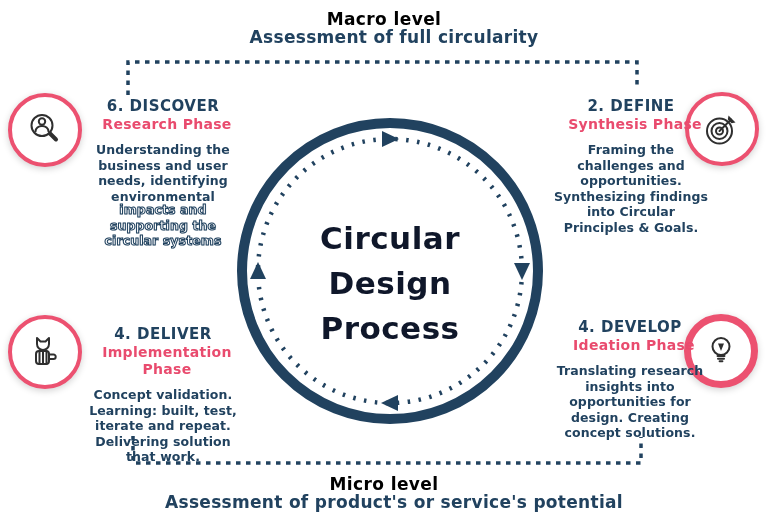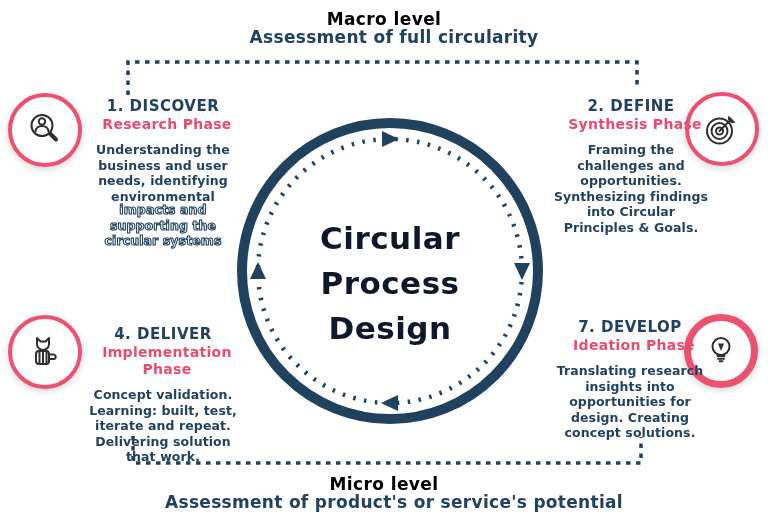--- a/index.html
+++ b/index.html
@@ -58,22 +58,22 @@
     <div class="level-sub">Assessment of full circularity</div>
   </div>
 
   <div class="level-block" style="top:475px;">
     <div class="level-title">Micro level</div>
     <div class="level-sub">Assessment of product's or service's potential</div>
   </div>
 
   <div class="center-text">
     <span>Circular</span>
+    <span>Design</span>
     <span>Process</span>
-    <span>Design</span>
   </div>
 
   <div class="icon-circle" style="left:8px;top:93px;">
     <svg class="icon" width="40" height="40" viewBox="0 0 40 40">
       <g fill="none" stroke="#2f2f2f" stroke-width="2" stroke-linecap="round" stroke-linejoin="round">
         <circle cx="17" cy="15.5" r="10.5"></circle>
         <circle cx="17" cy="11.5" r="3.2"></circle>
         <path d="M10.5,21.5 a6.5,5.5 0 0 1 13,0"></path>
         <path d="M25,23.5 L31,29.5" stroke-width="4"></path>
       </g>
@@ -107,34 +107,34 @@
     <svg class="icon" width="40" height="40" viewBox="0 0 40 40">
       <g fill="none" stroke="#2f2f2f" stroke-width="2" stroke-linecap="round" stroke-linejoin="round">
         <circle cx="20" cy="15.5" r="8.5"></circle>
         <path d="M16.5,25 h7 M17,27.8 h6 M18.6,30.2 h2.8"></path>
       </g>
       <path d="M17,12.5 L23,12.5 L20,20 Z" fill="#2f2f2f"></path>
     </svg>
   </div>
 
   <div class="phase" style="left:83px;top:97px;width:160px;">
-    <div class="phase-title">1. DISCOVER</div>
+    <div class="phase-title">6. DISCOVER</div>
     <div class="phase-label">Research Phase</div>
     <div class="phase-body">Understanding the business and user needs, identifying environmental</div>
     <div class="phase-body-overlay">impacts and supporting the circular systems</div>
   </div>
 
   <div class="phase" style="left:552px;top:97px;width:158px;">
     <div class="phase-title">2. DEFINE</div>
     <div class="phase-label">Synthesis Phase</div>
     <div class="phase-body">Framing the challenges and opportunities. Synthesizing findings into Circular Principles &amp; Goals.</div>
   </div>
 
   <div class="phase" style="left:548px;top:318px;width:164px;">
-    <div class="phase-title">7. DEVELOP</div>
+    <div class="phase-title">4. DEVELOP</div>
     <div class="phase-label">Ideation Phase</div>
     <div class="phase-body">Translating research insights into opportunities for design. Creating concept solutions.</div>
   </div>
 
   <div class="phase" style="left:83px;top:325px;width:160px;">
     <div class="phase-title">4. DELIVER</div>
     <div class="phase-label">Implementation Phase</div>
     <div class="phase-body">Concept validation. Learning: built, test, iterate and repeat. Delivering solution that work.</div>
   </div>
 

